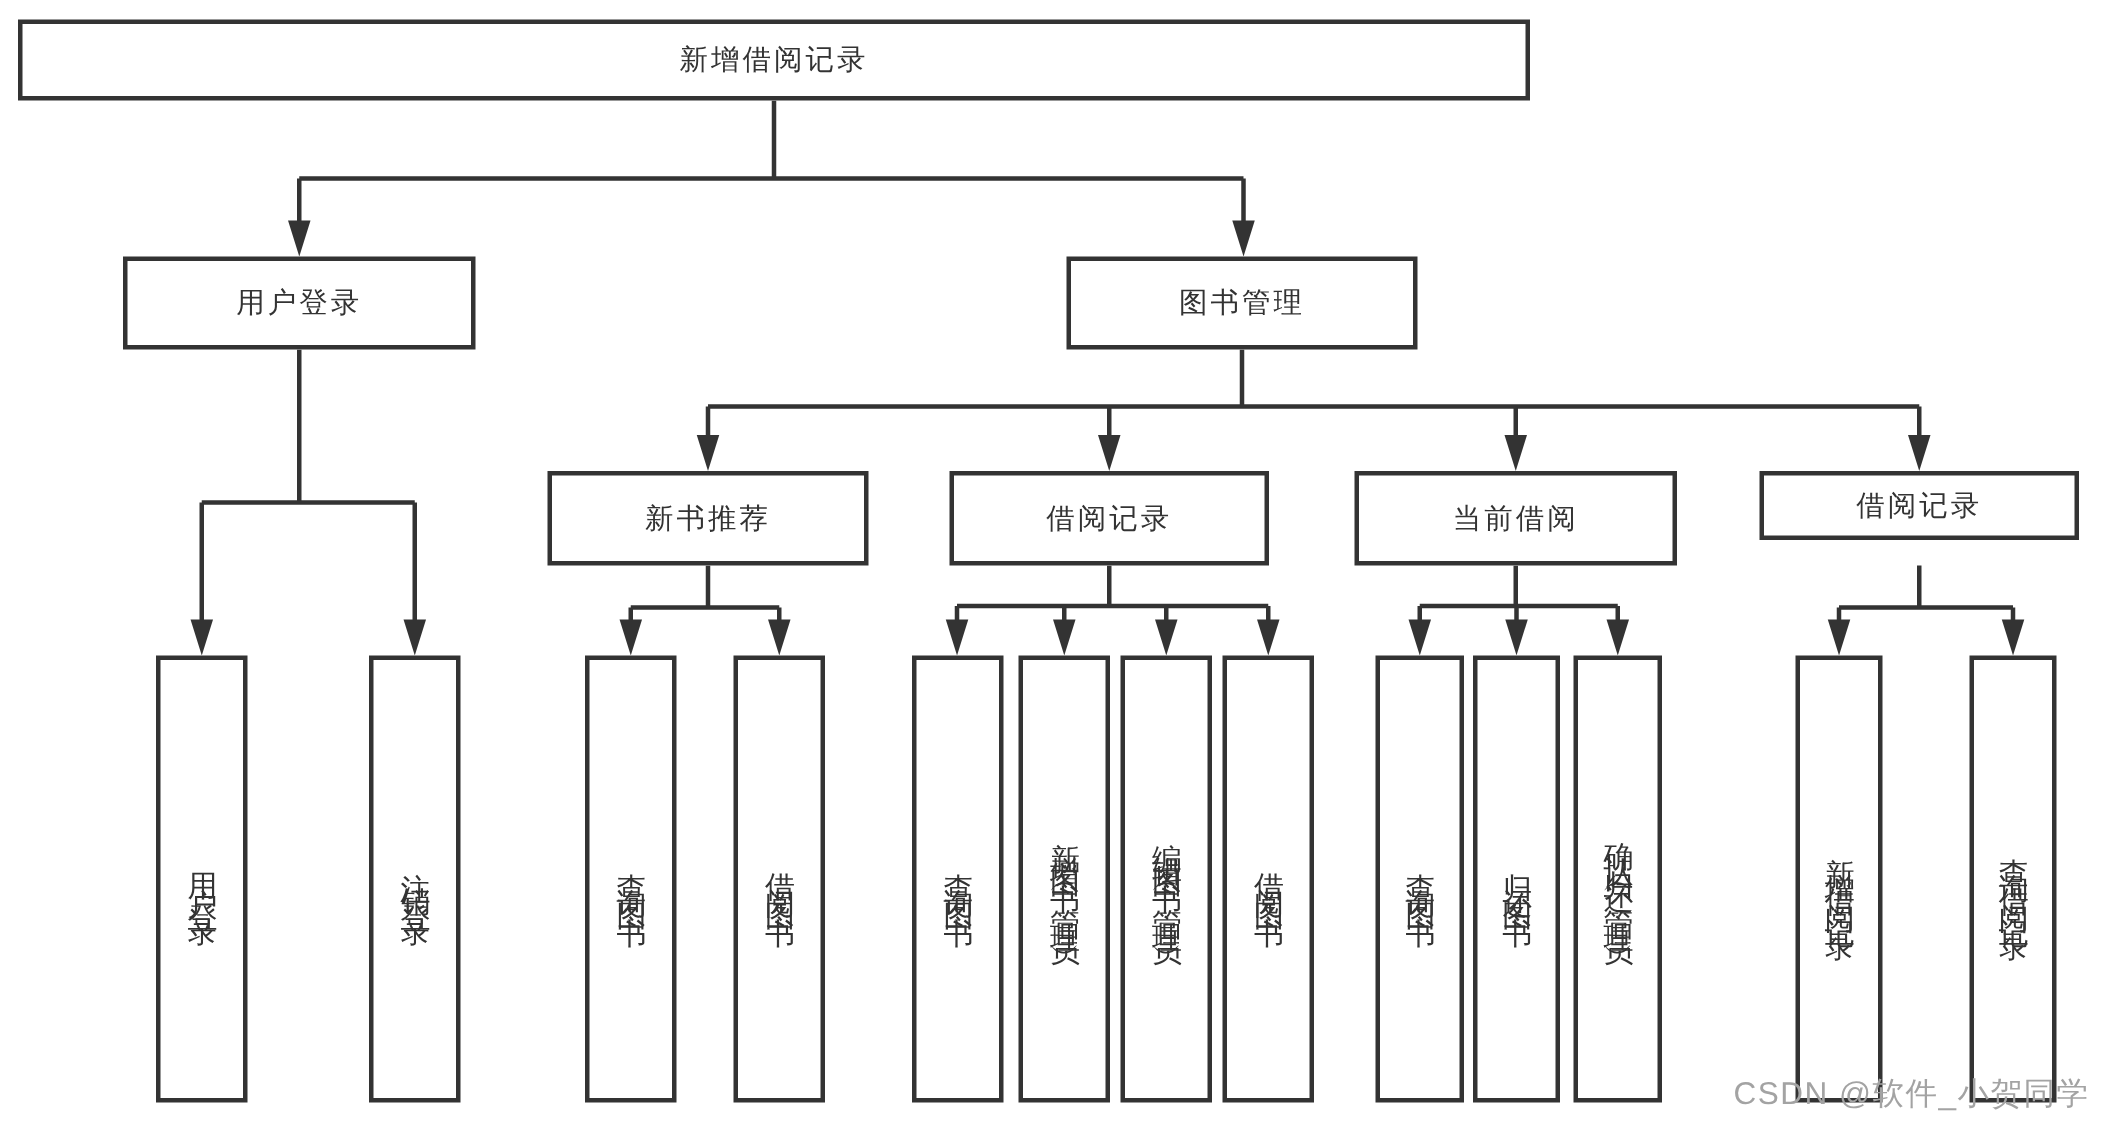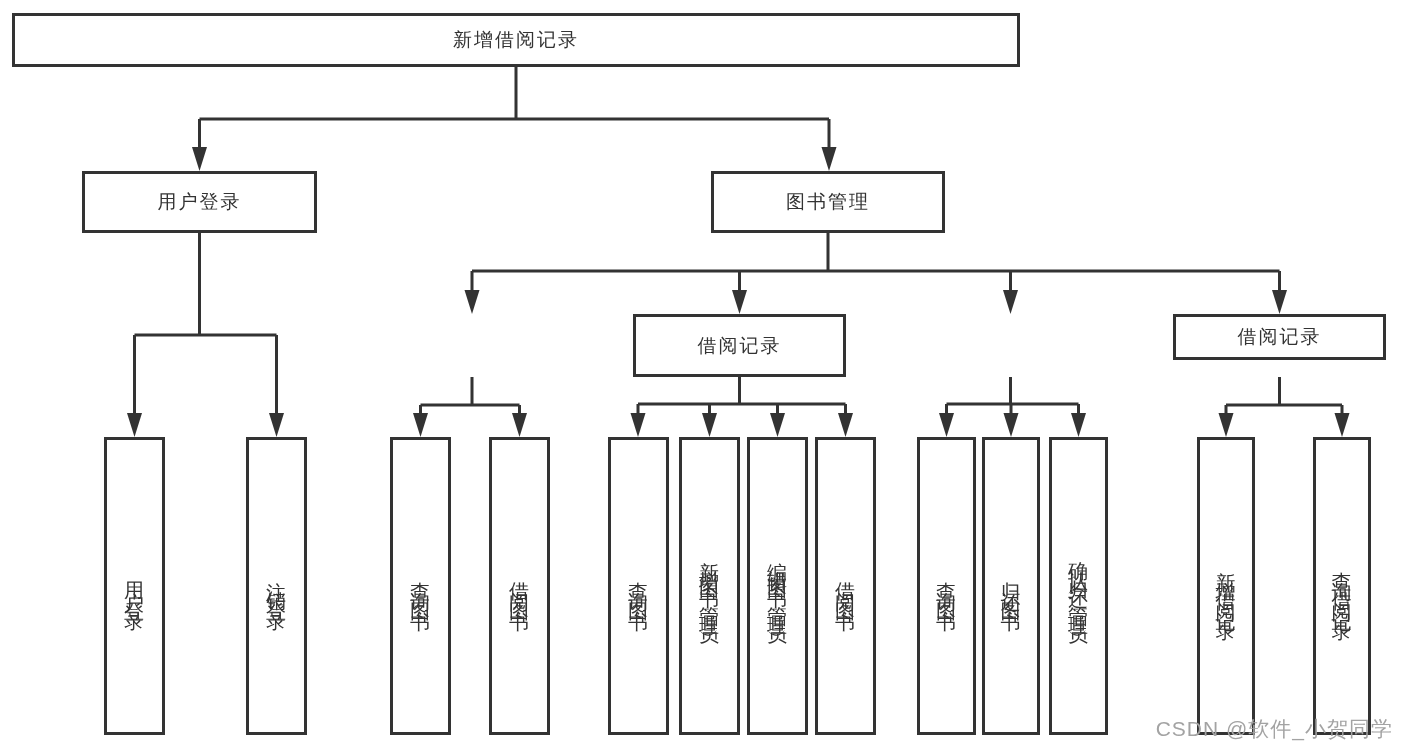--- a/index.html
+++ b/index.html
@@ -105,22 +105,28 @@
     <span class="hlabel">新增借阅记录</span>
   </div>
 
   <div class="node" style="left:82px; top:171px; width:235px; height:62px;">
     <span class="hlabel">用户登录</span>
   </div>
   <div class="node" style="left:711px; top:171px; width:234px; height:62px;font-family:Liberation Serif, serif;">
     <span class="hlabel">图书管理</span>
   </div>
 
+  <div class="node" style="left:365px; top:314px; width:214px; height:63px;">
+    <span class="hlabel">新书推荐</span>
+  </div>
   <div class="node" style="left:633px; top:314px; width:213px; height:63px;">
     <span class="hlabel">借阅记录</span>
+  </div>
+  <div class="node" style="left:903px; top:314px; width:215px; height:63px;">
+    <span class="hlabel">当前借阅</span>
   </div>
   <div class="node" style="left:1173px; top:314px; width:213px; height:46px;">
     <span class="hlabel">借阅记录</span>
   </div>
 
   <div class="node" style="left:104px; top:437px; width:61px; height:298px;">
     <span class="vlabel">用户登录</span>
   </div>
   <div class="node" style="left:246px; top:437px; width:61px; height:298px;">
     <span class="vlabel">注销登录</span>

